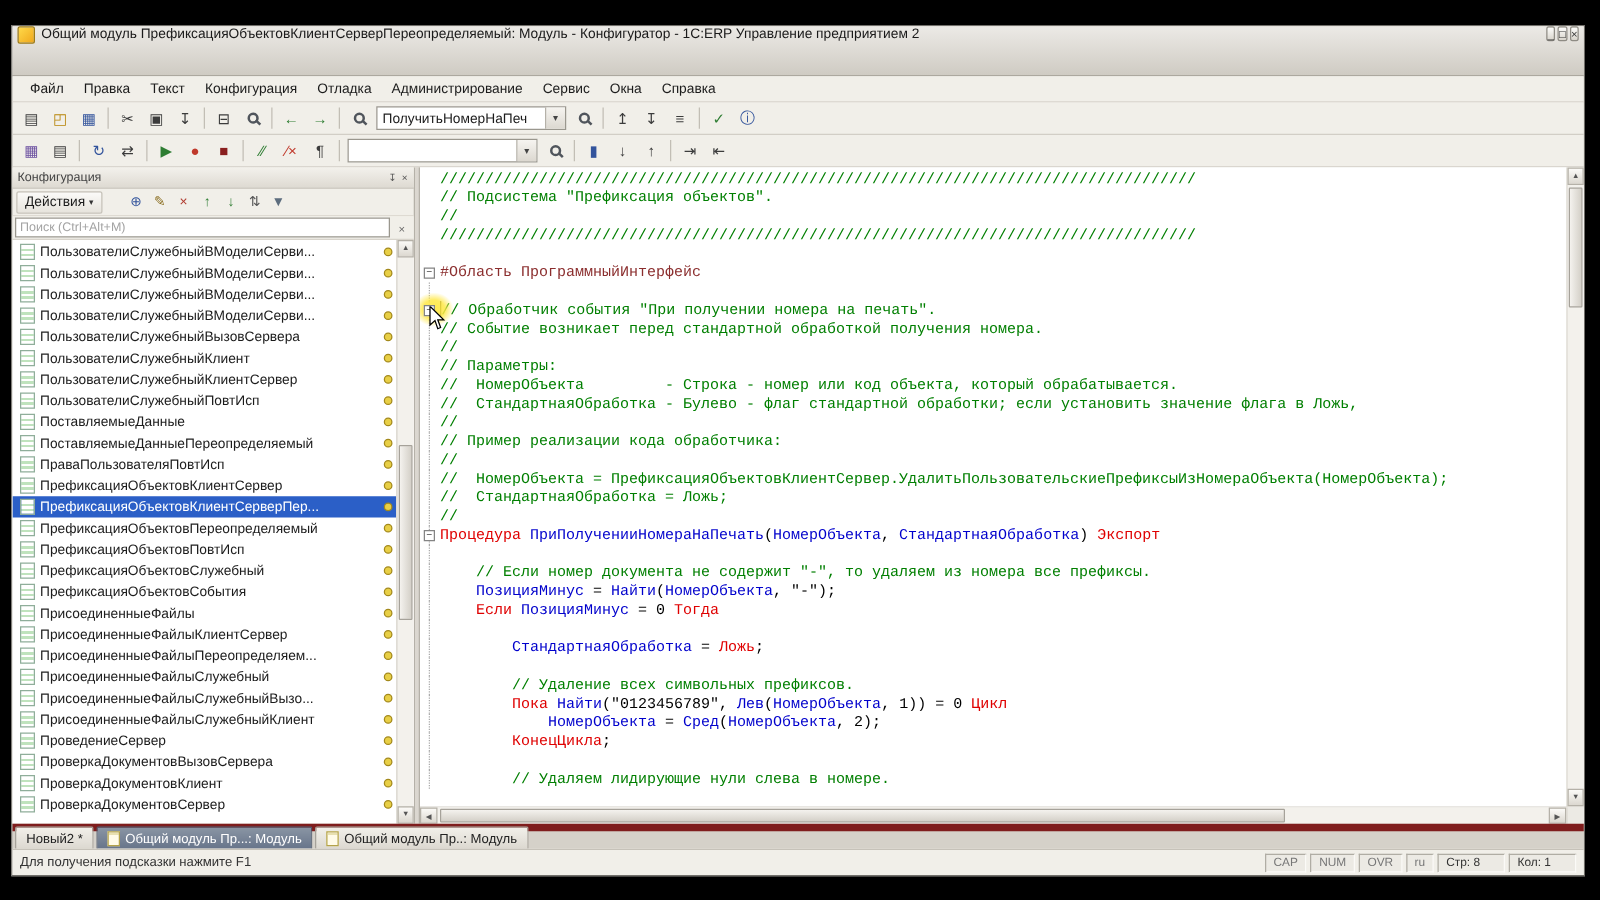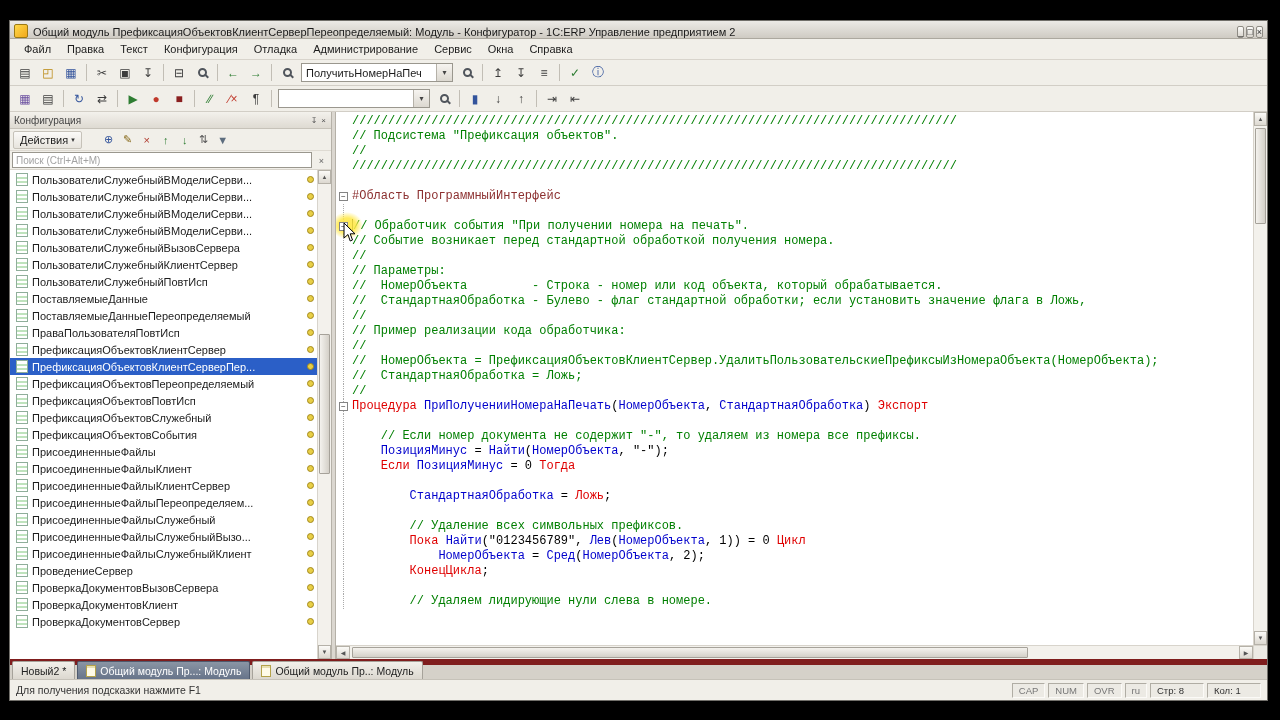--- a/index.html
+++ b/index.html
@@ -1,20 +1,20 @@
 <!DOCTYPE html>
 <html style="--selection: #2b5fc7; --comment: #007f00; --keyword: #df0000; --identifier: #0000cc; --directive: #8b2e2e; --module-dot: #e8cf46; --titlebar-from: #eceae6; --titlebar-to: #cfcbc3;"><head>
 <meta charset="utf-8">
 <style>
 *{box-sizing:border-box;margin:0;padding:0}
 html,body{width:1280px;height:720px;overflow:hidden}
 body{background:#000;font-family:"Liberation Sans",sans-serif;position:relative}
 .app-window{position:absolute;left:9px;top:20px;width:1259px;height:681px;background:#e9e6e0;border:1px solid #716f6a;display:flex;flex-direction:column;font-size:11px;color:#1c1c1c}
 
-.titlebar{height:18px;background:linear-gradient(var(--titlebar-from,#eceae6),var(--titlebar-to,#cfcbc3));display:flex;align-items:flex-end;padding:0 4px;border-bottom:1px solid #aca89f;flex:0 0 auto}
+.titlebar{height:40px;background:linear-gradient(var(--titlebar-from,#eceae6),var(--titlebar-to,#cfcbc3));display:flex;align-items:flex-start;padding:0 4px;border-bottom:1px solid #aca89f;flex:0 0 auto}
 .app-icon{width:14px;height:14px;background:linear-gradient(135deg,#ffd94a,#f0a81c);border:1px solid #9c7a14;border-radius:2px;margin-right:5px;flex:0 0 auto}
 .title-text{flex:1;font-size:11px;white-space:nowrap;overflow:hidden;color:#1a1a1a}
 .win-btn{width:18px;height:15px;margin-left:2px;background:linear-gradient(#fdfdfb,#d8d4cc);border:1px solid #8e8b84;font-size:9px;line-height:12px;text-align:center;color:#333;border-radius:2px;cursor:default}
 
 .menubar{height:21px;background:#f1efe9;border-bottom:1px solid #d8d4cc;display:flex;align-items:center;padding-left:6px;flex:0 0 auto}
 .menu-item{padding:3px 8px;font-size:11px;white-space:nowrap}
 .toolbar{height:26px;background:#f1efe9;border-bottom:1px solid #d2cec6;display:flex;align-items:center;padding-left:4px;gap:1px;flex:0 0 auto}
 .tb-btn{width:22px;height:21px;border:1px solid transparent;background:transparent;display:flex;align-items:center;justify-content:center;font-size:12px;color:#3c3c3c;border-radius:2px}
 .tb-sep{width:1px;height:17px;background:#c2beb5;margin:0 3px}
 .tb-combo{height:19px;width:152px;background:#fff;border:1px solid #9a978e;display:flex;align-items:center;font-size:11px;margin:0 2px}
@@ -290,20 +290,25 @@
               <span class="tree-label">ПользователиСлужебныйВМоделиСерви...</span>
               <span class="obj-dot"></span>
             </div>
             <div class="tree-row">
               <span class="mod-icon"></span>
               <span class="tree-label">ПользователиСлужебныйВызовСервера</span>
               <span class="obj-dot"></span>
             </div>
             <div class="tree-row">
               <span class="mod-icon"></span>
+              <span class="tree-label">ПользователиСлужебныйКлиент</span>
+              <span class="obj-dot"></span>
+            </div>
+            <div class="tree-row">
+              <span class="mod-icon"></span>
               <span class="tree-label">ПользователиСлужебныйКлиентСервер</span>
               <span class="obj-dot"></span>
             </div>
             <div class="tree-row">
               <span class="mod-icon"></span>
               <span class="tree-label">ПользователиСлужебныйПовтИсп</span>
               <span class="obj-dot"></span>
             </div>
             <div class="tree-row">
               <span class="mod-icon"></span>
@@ -346,25 +351,20 @@
               <span class="obj-dot"></span>
             </div>
             <div class="tree-row">
               <span class="mod-icon"></span>
               <span class="tree-label">ПрефиксацияОбъектовСобытия</span>
               <span class="obj-dot"></span>
             </div>
             <div class="tree-row">
               <span class="mod-icon"></span>
               <span class="tree-label">ПрисоединенныеФайлы</span>
-              <span class="obj-dot"></span>
-            </div>
-            <div class="tree-row">
-              <span class="mod-icon"></span>
-              <span class="tree-label">ПрисоединенныеФайлыКлиент</span>
               <span class="obj-dot"></span>
             </div>
             <div class="tree-row">
               <span class="mod-icon"></span>
               <span class="tree-label">ПрисоединенныеФайлыКлиентСервер</span>
               <span class="obj-dot"></span>
             </div>
             <div class="tree-row">
               <span class="mod-icon"></span>
               <span class="tree-label">ПрисоединенныеФайлыПереопределяем...</span>

